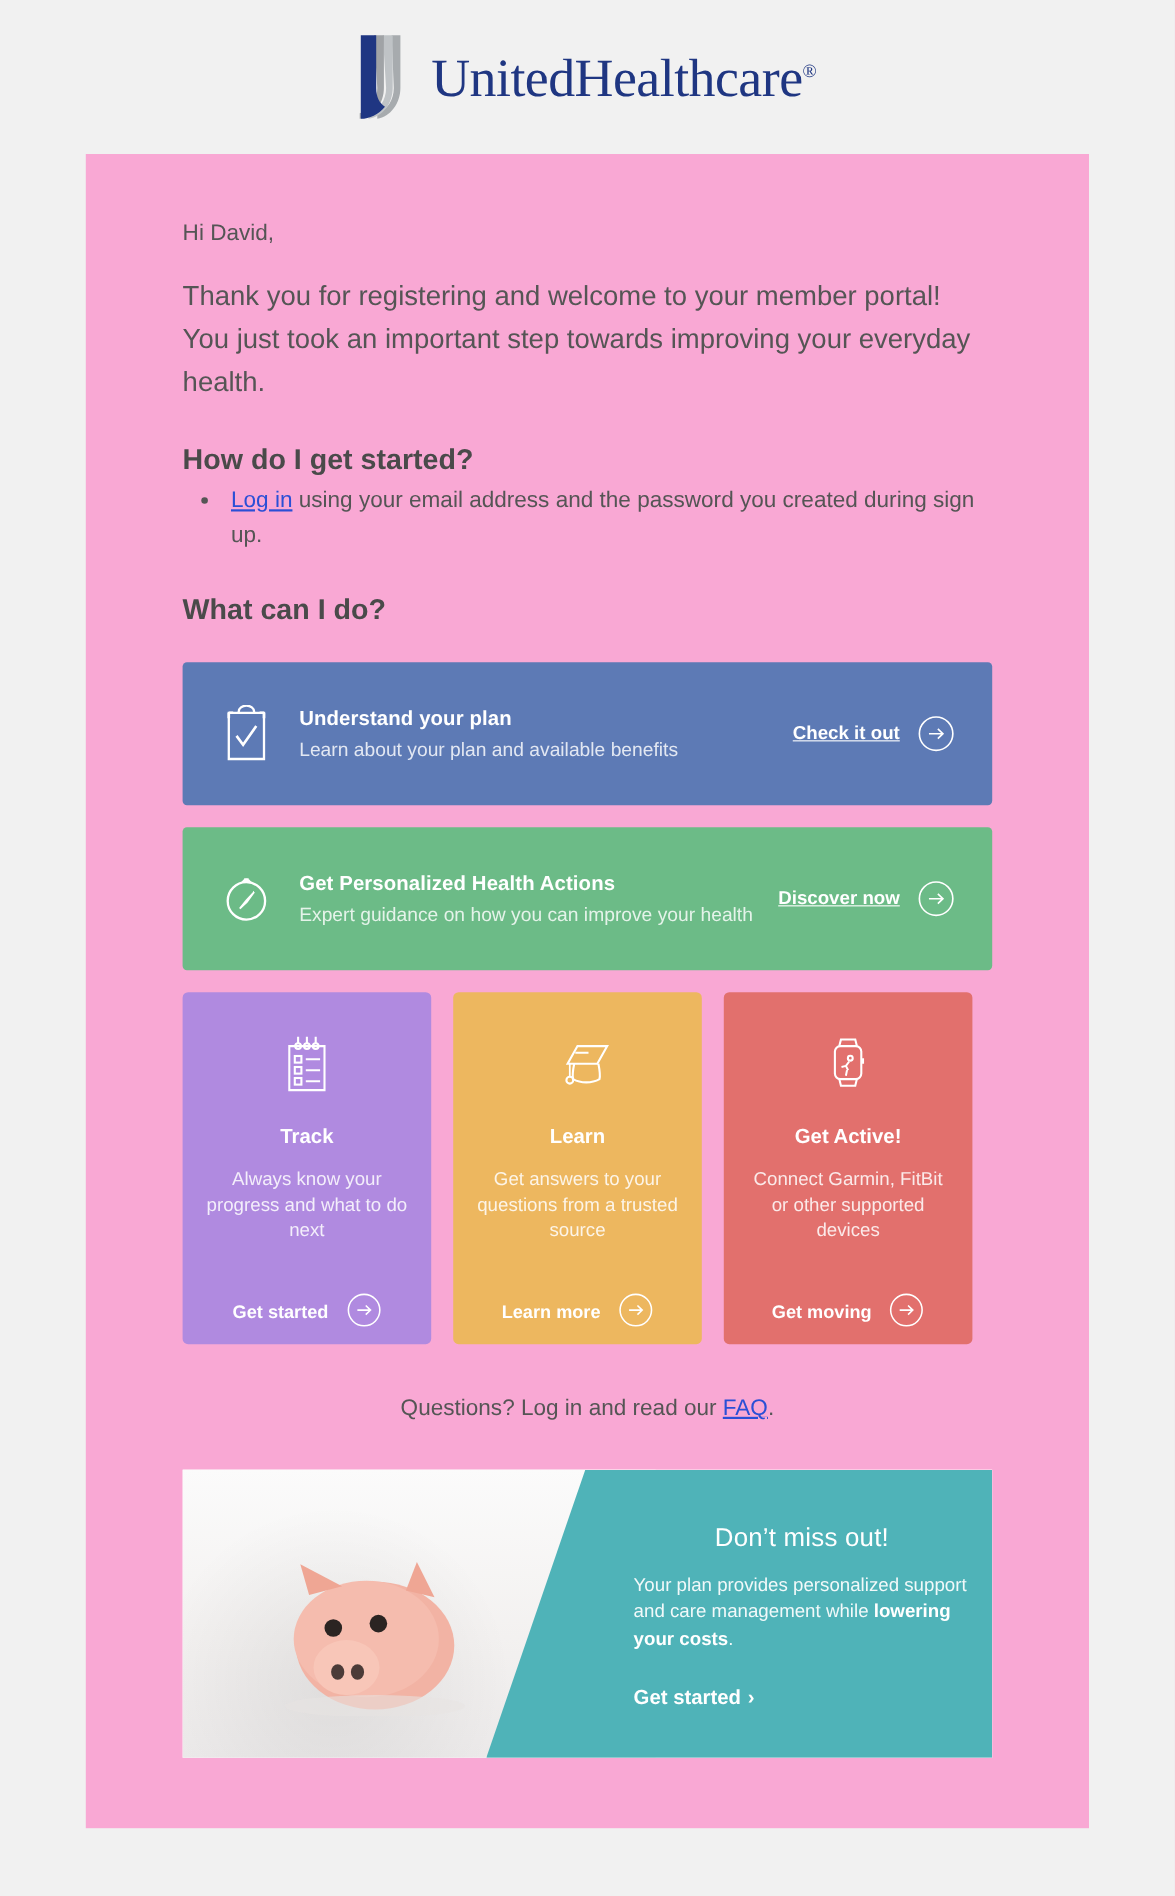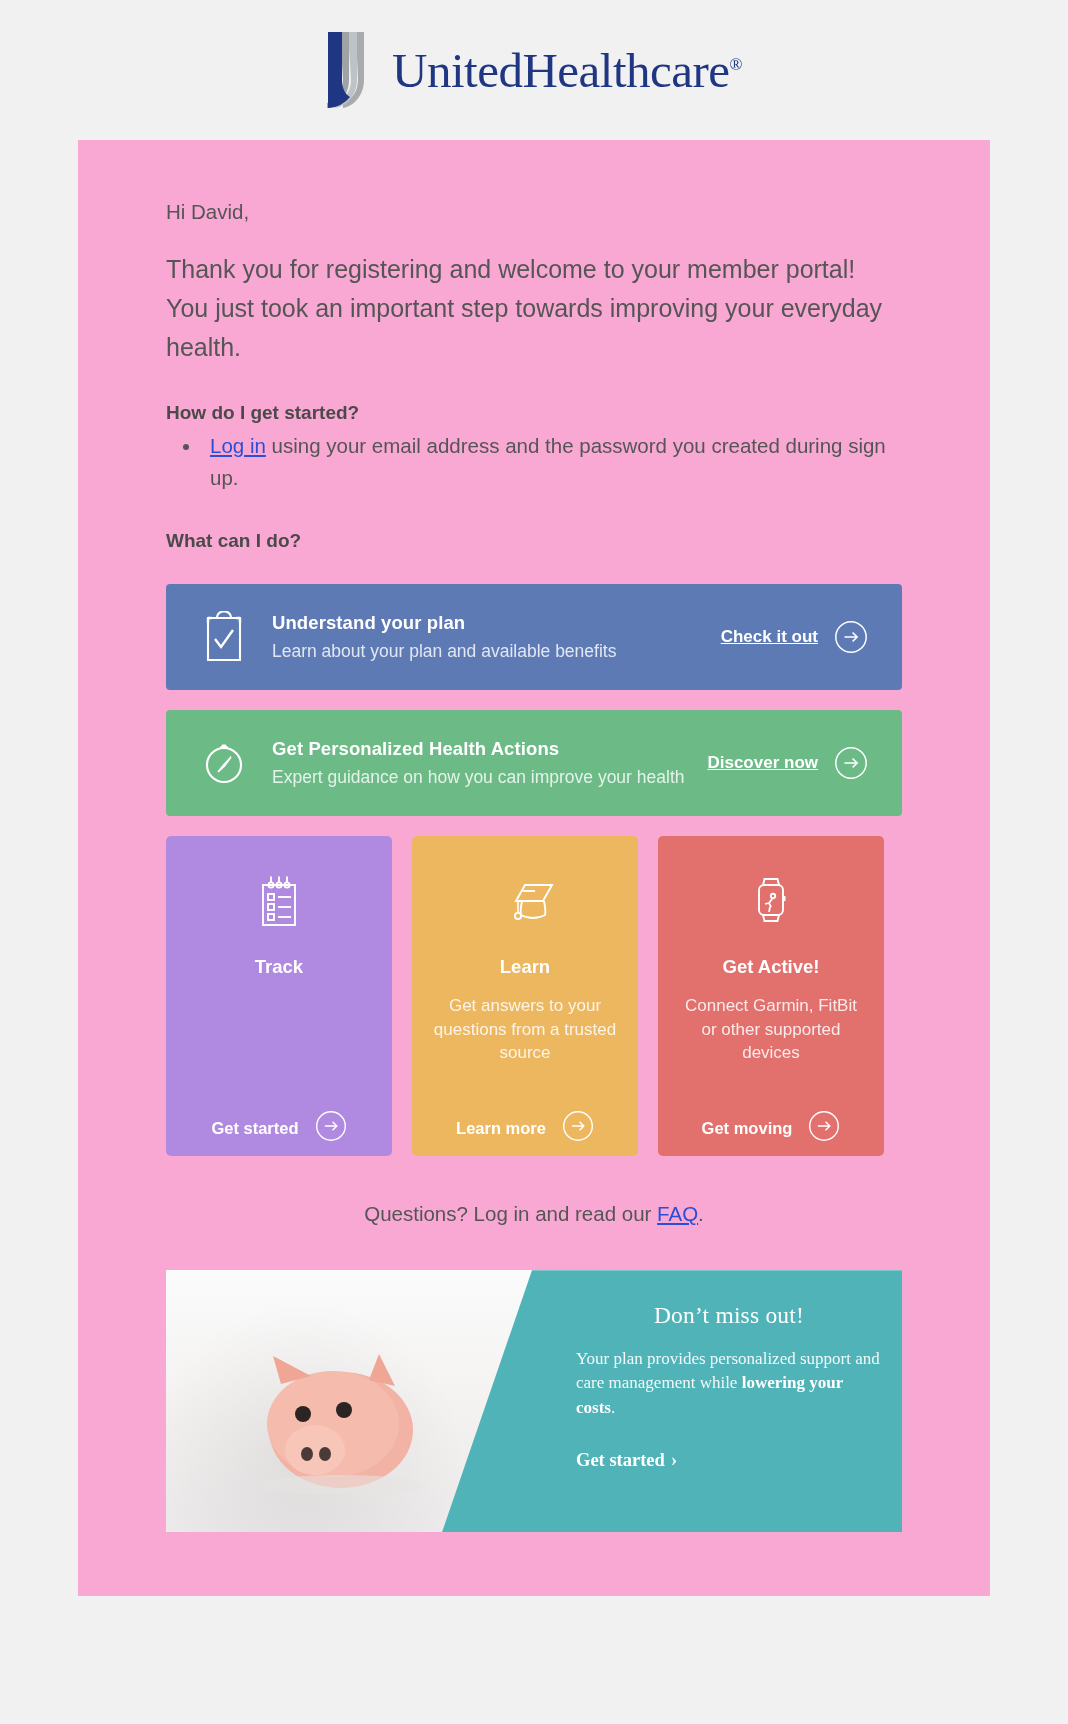--- a/index.html
+++ b/index.html
@@ -42,40 +42,40 @@
     line-height: 1.55;
     margin-bottom: 22px;
   }
   .para {
     font-size: 25px;
     color: #555555;
     line-height: 1.57;
     margin-bottom: 34px;
   }
   h2.section {
-    font-size: 19px;
+    font-size: 26px;
     color: #4a4a4a;
     font-weight: bold;
     margin: 28px 0 6px 0;
   }
   ul.bullets { margin: 0 0 0 36px; }
   ul.bullets li {
     font-size: 20.5px;
     color: #555555;
     line-height: 1.58;
     padding-left: 8px;
   }
   a.link { color: #2a4fd6; text-decoration: underline; }
 
   .spacer-26 { height: 26px; }
 
   
   .wide-card {
     border-radius: 4px;
-    height: 106px;
+    height: 130px;
     display: flex;
     align-items: center;
     padding: 0 34px 0 30px;
     margin-bottom: 20px;
     color: #fff;
   }
   .wide-card.blue  { background: #5d7ab5; }
   .wide-card.green { background: #6cbb87; }
   .wide-icon { width: 56px; flex: 0 0 56px; display: flex; align-items: center; justify-content: center; }
   .wide-texts { flex: 1 1 auto; padding-left: 20px; }
@@ -129,21 +129,21 @@
   .pig {
     position: absolute; left: 63px; top: 74px; width: 215px; height: 150px;
   }
   .banner-teal {
     position: absolute; top: 0; right: 0; width: 460px; height: 262px;
     background: #4fb3b8;
     clip-path: polygon(90px 0, 460px 0, 460px 262px, 0px 262px);
   }
   .banner-body {
     position: absolute; left: 410px; top: 0; width: 326px; height: 224px;
-    padding: 32px 20px 0 0; color: #fff; text-align: left; font-family: Liberation Serif, serif;
+    padding: 48px 20px 0 0; color: #fff; text-align: left;
   }
   .banner-title {
     font-size: 23.5px; text-align: center; margin-bottom: 18px; letter-spacing:.2px;
   }
   .banner-text {
     font-size: 17px; line-height: 1.42; color: rgba(255,255,255,.92);
   }
   .banner-text b { font-weight: bold; color: #fff; }
   .banner-cta { margin-top: 30px; font-size: 18.5px; font-weight: bold; }
   .banner-cta .chev { font-weight: bold; margin-left: 6px; }
@@ -243,20 +243,21 @@
               <path d="M18 10.4 v-6 M26 10.4 v-6 M34 10.4 v-6"></path>
               <rect x="15" y="22" width="6" height="6"></rect>
                 <path d="M25 25 h13"></path>
               <rect x="15" y="32" width="6" height="6"></rect>
                 <path d="M25 35 h13"></path>
               <rect x="15" y="42" width="6" height="6"></rect>
                 <path d="M25 45 h13"></path>
             </svg>
           </div>
           <div class="mini-title">Track</div>
+          <div class="mini-desc">Always know your progress and what to do next</div>
           <div class="mini-cta">
             <span class="mini-cta-label">Get started</span>
             <span>
               <svg width="32" height="32" viewBox="0 0 34 34" fill="none" stroke="#ffffff" stroke-width="1.5">
                 <circle cx="17" cy="17" r="15.2"></circle>
                 <path d="M10.5 17 h12.5 M18.6 12.6 L23.2 17 L18.6 21.4"></path>
               </svg>
             </span>
           </div>
         </div>

